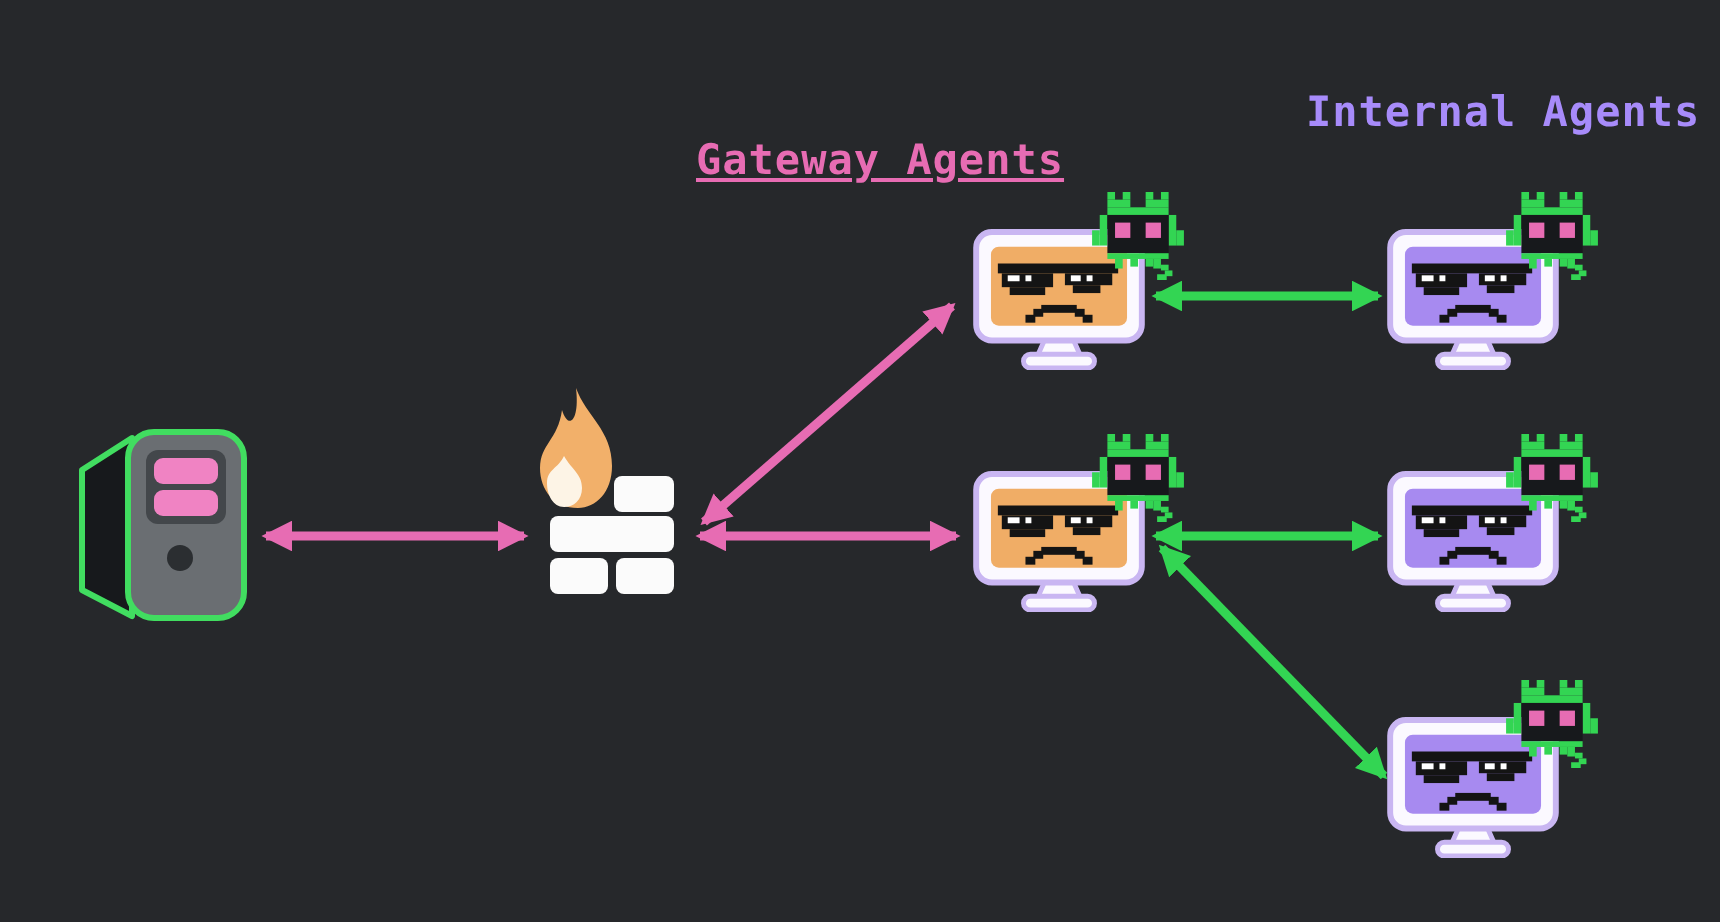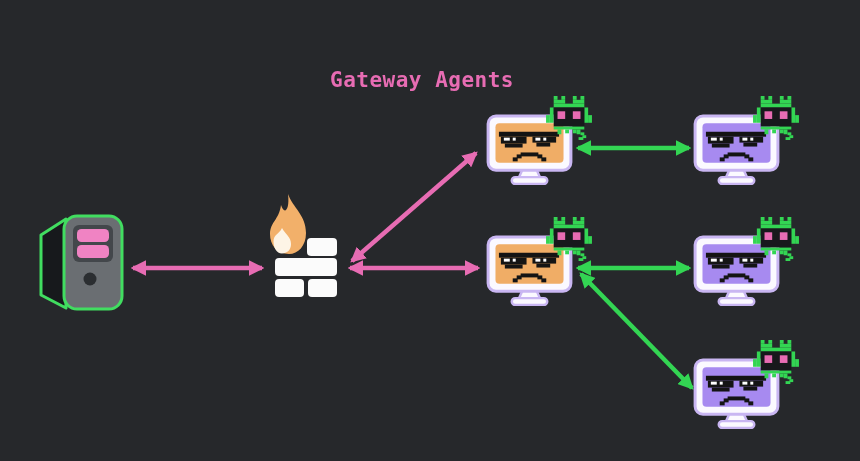--- a/index.html
+++ b/index.html
@@ -8,21 +8,21 @@
     --monitor-frame:#fbf9ff; --monitor-border:#c9b6f2; --brick-white:#fbfbfb;
     --flame-orange:#f2b06a; --flame-inner:#fdf4e6; --ink:#141414;
     --server-gray:#6a6e72; --server-dark:#17191c; --server-panel:#43474b;
     --server-pink:#f083c3;
   }
   *{margin:0;padding:0;box-sizing:border-box;}
   body{background:var(--background);font-family:"DejaVu Sans Mono","Liberation Mono",monospace;}
   .canvas{position:relative;width:860px;height:461px;background:var(--background);overflow:hidden;}
   .label{position:absolute;font-weight:700;font-size:21px;letter-spacing:.5px;white-space:nowrap;}
   .label-c2{color:var(--green-text);left:22px;top:170px;}
-  .label-gateway{color:var(--pink);left:330px;top:68px;}
+  .label-gateway{color:var(--pink);left:348px;top:68px;text-decoration:underline;}
   .label-internal{color:var(--purple);left:653px;top:44px;}
   .abs{position:absolute;}
   svg{display:block;}
   .a-g{fill:var(--green);} .a-b{fill:var(--server-dark);} .a-p{fill:var(--pink);}
   .px{fill:var(--ink);} .glint{fill:#ffffff;}
   .m-frame{fill:var(--monitor-frame);stroke:var(--monitor-border);}
 </style>
 </head>
 <body>
 
@@ -99,20 +99,21 @@
   <svg class="abs" style="left:0;top:0" width="860" height="461">
     <line x1="133" y1="268" x2="262" y2="268" stroke="var(--pink)" stroke-width="4.5" marker-start="url(#head-pink)" marker-end="url(#head-pink)"></line>
     <line x1="352" y1="261" x2="476" y2="153" stroke="var(--pink)" stroke-width="4.5" marker-start="url(#head-pink)" marker-end="url(#head-pink)"></line>
     <line x1="350" y1="268" x2="478" y2="268" stroke="var(--pink)" stroke-width="4.5" marker-start="url(#head-pink)" marker-end="url(#head-pink)"></line>
     <line x1="578" y1="148" x2="689" y2="148" stroke="var(--green)" stroke-width="4.5" marker-start="url(#head-green)" marker-end="url(#head-green)"></line>
     <line x1="578" y1="268" x2="689" y2="268" stroke="var(--green)" stroke-width="4.5" marker-start="url(#head-green)" marker-end="url(#head-green)"></line>
     <line x1="581" y1="274" x2="692" y2="388" stroke="var(--green)" stroke-width="4.5" marker-start="url(#head-green)" marker-end="url(#head-green)"></line>
   </svg>
 
   <div class="label label-gateway">Gateway Agents</div>
+  <div class="label label-internal">Internal Agents</div>
 
   <svg class="abs" style="left:30px;top:212px" width="96" height="100" viewBox="0 0 96 100">
     <path d="M36 7 L11 23 L11 83 L36 96 Z" fill="var(--server-dark)" stroke="var(--green-text)" stroke-width="3" stroke-linejoin="round"></path>
     <rect x="34" y="4" width="58" height="93" rx="13" fill="var(--server-gray)" stroke="var(--green-text)" stroke-width="3"></rect>
     <rect x="43" y="13" width="40" height="37" rx="6" fill="var(--server-panel)"></rect>
     <rect x="47" y="17" width="32" height="13" rx="4.5" fill="var(--server-pink)"></rect>
     <rect x="47" y="33" width="32" height="13" rx="4.5" fill="var(--server-pink)"></rect>
     <circle cx="60" cy="67" r="6.5" fill="#2b2e31"></circle>
   </svg>
 

